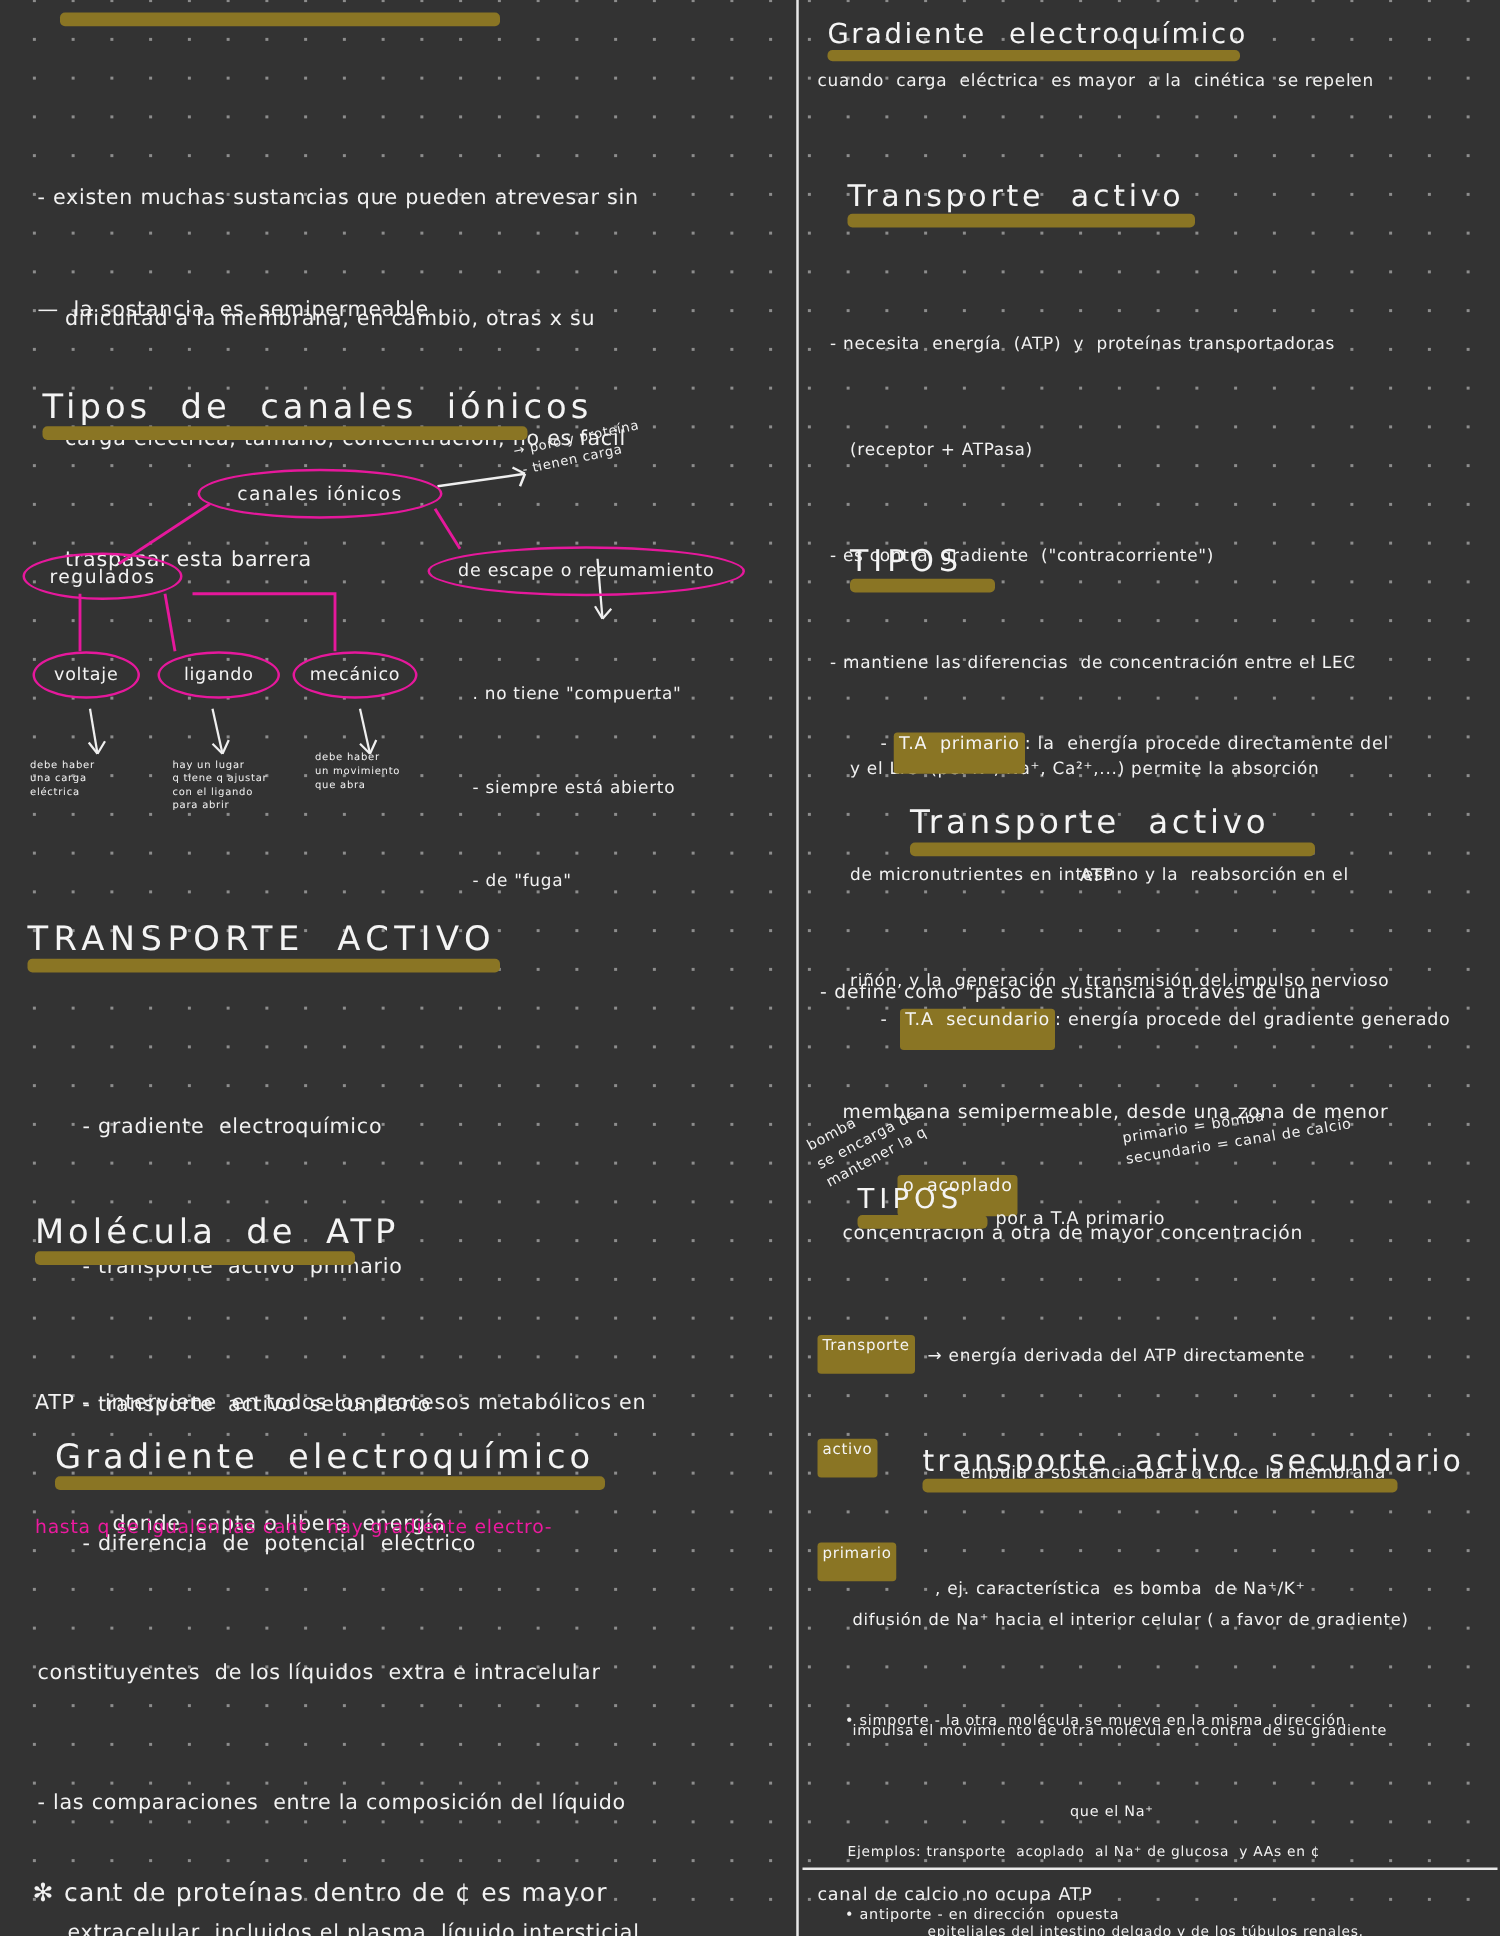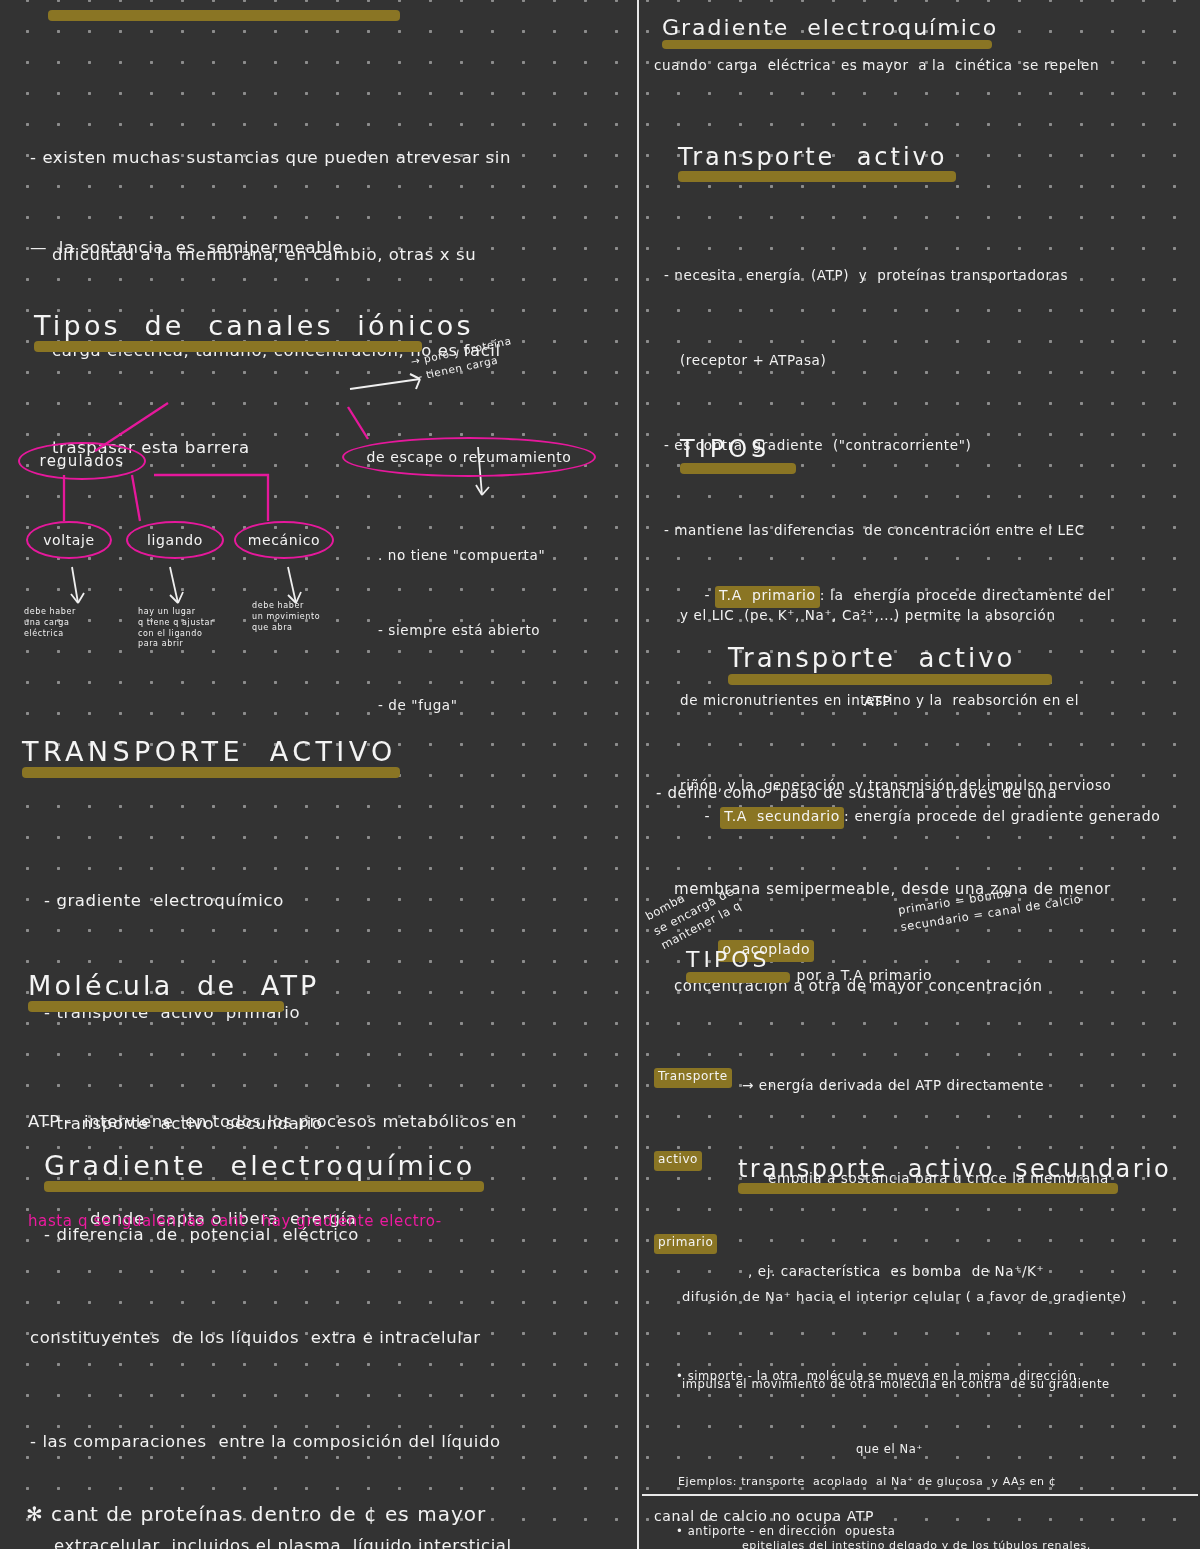--- a/index.html
+++ b/index.html
@@ -46,21 +46,21 @@
     background:#8a7524;
     margin-top:-4px;
   }
   .body-txt{font-size:16.5px;line-height:1.95;}
   .body-sm{font-size:13.5px;line-height:1.85;}
   .body-xs{font-size:10.5px;line-height:1.55;}
   .tiny{font-size:8px;line-height:1.35;}
   .pinkink{color:#ec1a9f;}
   .mark{
     background:#8a7524;border-radius:3px;
-    padding:1px 4px 5px 4px;color:#f4f4f4;
+    padding:1px 4px 16px 4px;color:#f4f4f4;
   }
   .block{position:absolute;}
 
   
   #diagram{position:absolute;left:0;top:355px;width:638px;height:300px;}
   .node{
     position:absolute;
     border:2.5px solid #e6189c;
     border-radius:50%/50%;
     color:#f4f4f4;
@@ -122,20 +122,21 @@
             <path d="M482 140 l-6 -10 M482 140 l7 -8"></path>
           <path d="M72 212 L78 248"></path>
             <path d="M78 248 l-7 -9 M78 248 l6 -10"></path>
           <path d="M170 212 L178 248"></path>
             <path d="M178 248 l-8 -8 M178 248 l5 -11"></path>
           <path d="M288 212 L296 248"></path>
             <path d="M296 248 l-8 -8 M296 248 l5 -11"></path>
         </g>
       </svg>
 
+      <div class="node" style="left:158px;top:20px;width:196px;height:40px;">canales iónicos</div>
       <div class="node" style="left:18px;top:87px;width:128px;height:38px;">regulados</div>
       <div class="node sm" style="left:342px;top:82px;width:254px;height:40px;">de escape o rezumamiento</div>
       <div class="node sm" style="left:26px;top:166px;width:86px;height:38px;">voltaje</div>
       <div class="node sm" style="left:126px;top:166px;width:98px;height:38px;">ligando</div>
       <div class="node sm" style="left:234px;top:166px;width:100px;height:38px;">mecánico</div>
 
       <div class="hw body-xs rot" style="left:416px;top:-2px;width:190px;transform:rotate(-12deg);">→ poro y proteína
  - tienen carga</div>
 
       <div class="block hw body-sm" style="left:378px;top:138px;width:250px;">
@@ -153,21 +154,21 @@
 para abrir</div>
       <div class="block hw tiny" style="left:252px;top:246px;width:86px;">debe haber
 un movimiento
 que abra</div>
     </div>
 
     <div class="block" style="left:22px;top:732px;">
       <div class="hw title caps">TRANSPORTE  ACTIVO</div>
       <div class="hl" style="width:378px;"></div>
     </div>
-    <div class="block hw body-txt" style="left:44px;top:808px;width:540px;line-height:2.25;">
+    <div class="block hw body-txt" style="left:66px;top:808px;width:540px;line-height:2.25;">
       <div>- gradiente  electroquímico</div>
       <div>- transporte  activo  primario</div>
       <div>- transporte  activo  secundario</div>
       <div>- diferencia  de  potencial  eléctrico</div>
     </div>
 
     <div class="block hw body-txt" style="left:28px;top:1042px;width:590px;">
       <div>ATP -  interviene  en todos los procesos metabólicos en</div>
       <div style="padding-left:62px;">donde  capta o libera  energía</div>
     </div>

